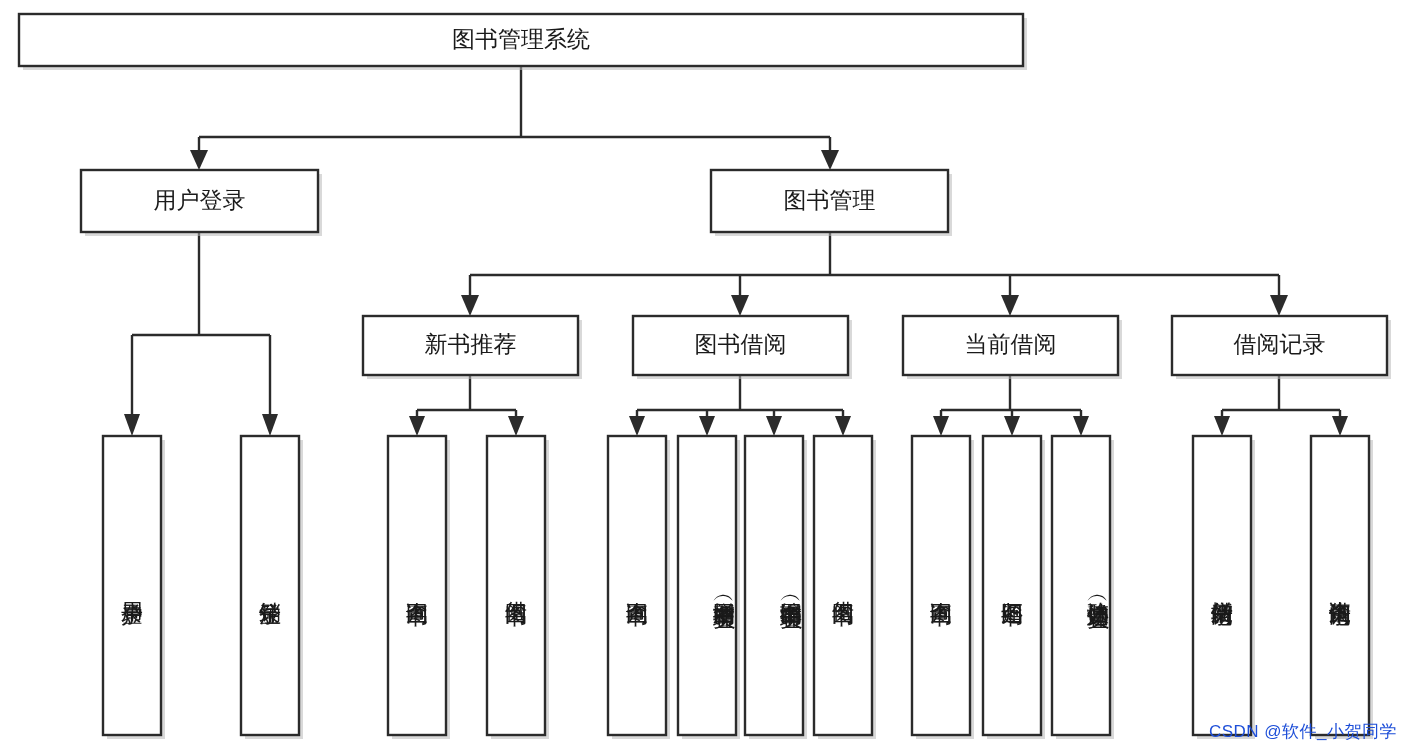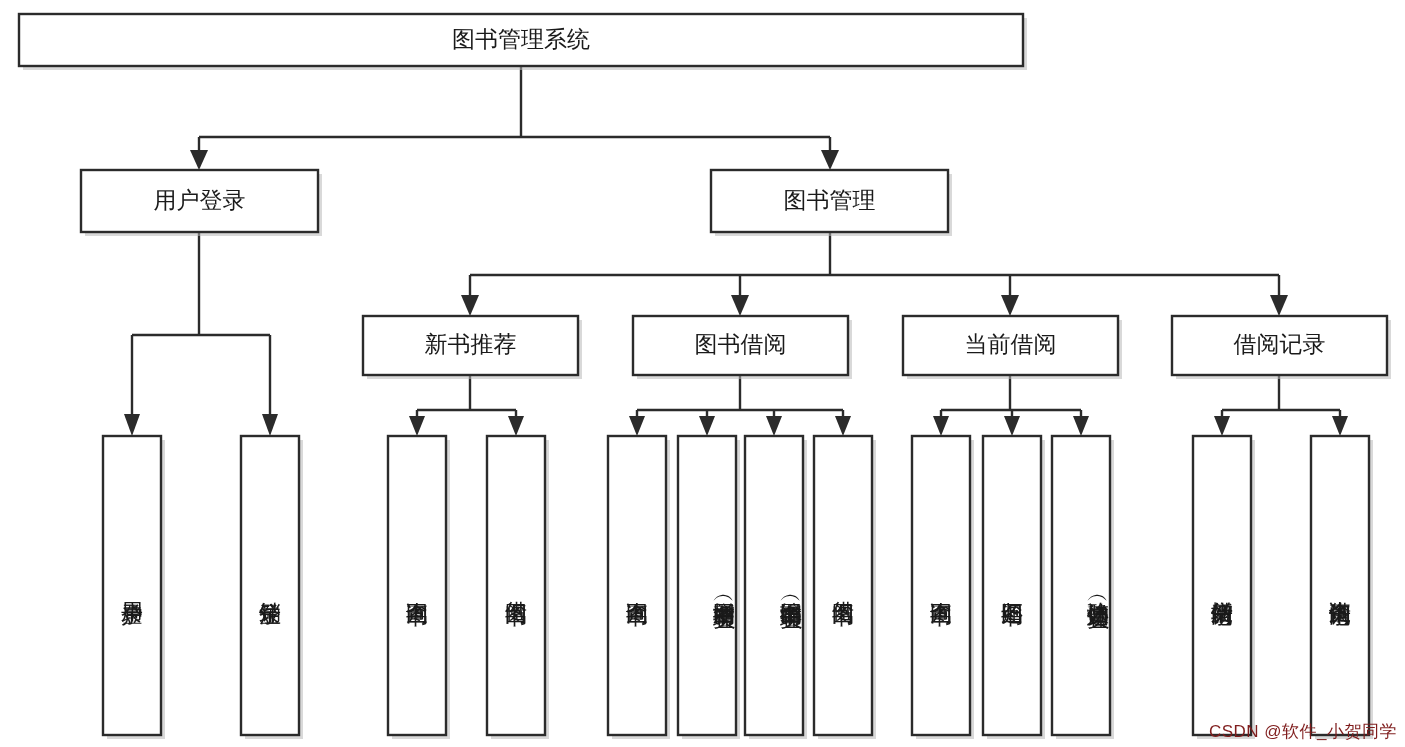--- a/index.html
+++ b/index.html
@@ -58,21 +58,21 @@
     line-height: 1.08;
     letter-spacing: 1px;
     white-space: nowrap;
     text-align: center;
     pointer-events: none;
   }
   #watermark {
     position: absolute;
     right: 8px;
     bottom: 4px;
-    color: #7f1d1d;
+    color: #1d4ed8;
     font-size: 17px;
     font-family: "Liberation Sans", "DejaVu Sans", sans-serif;
     white-space: nowrap;
     letter-spacing: 0.5px;
   }
 </style>
 </head>
 <body>
 
 <div id="canvas-wrap">

